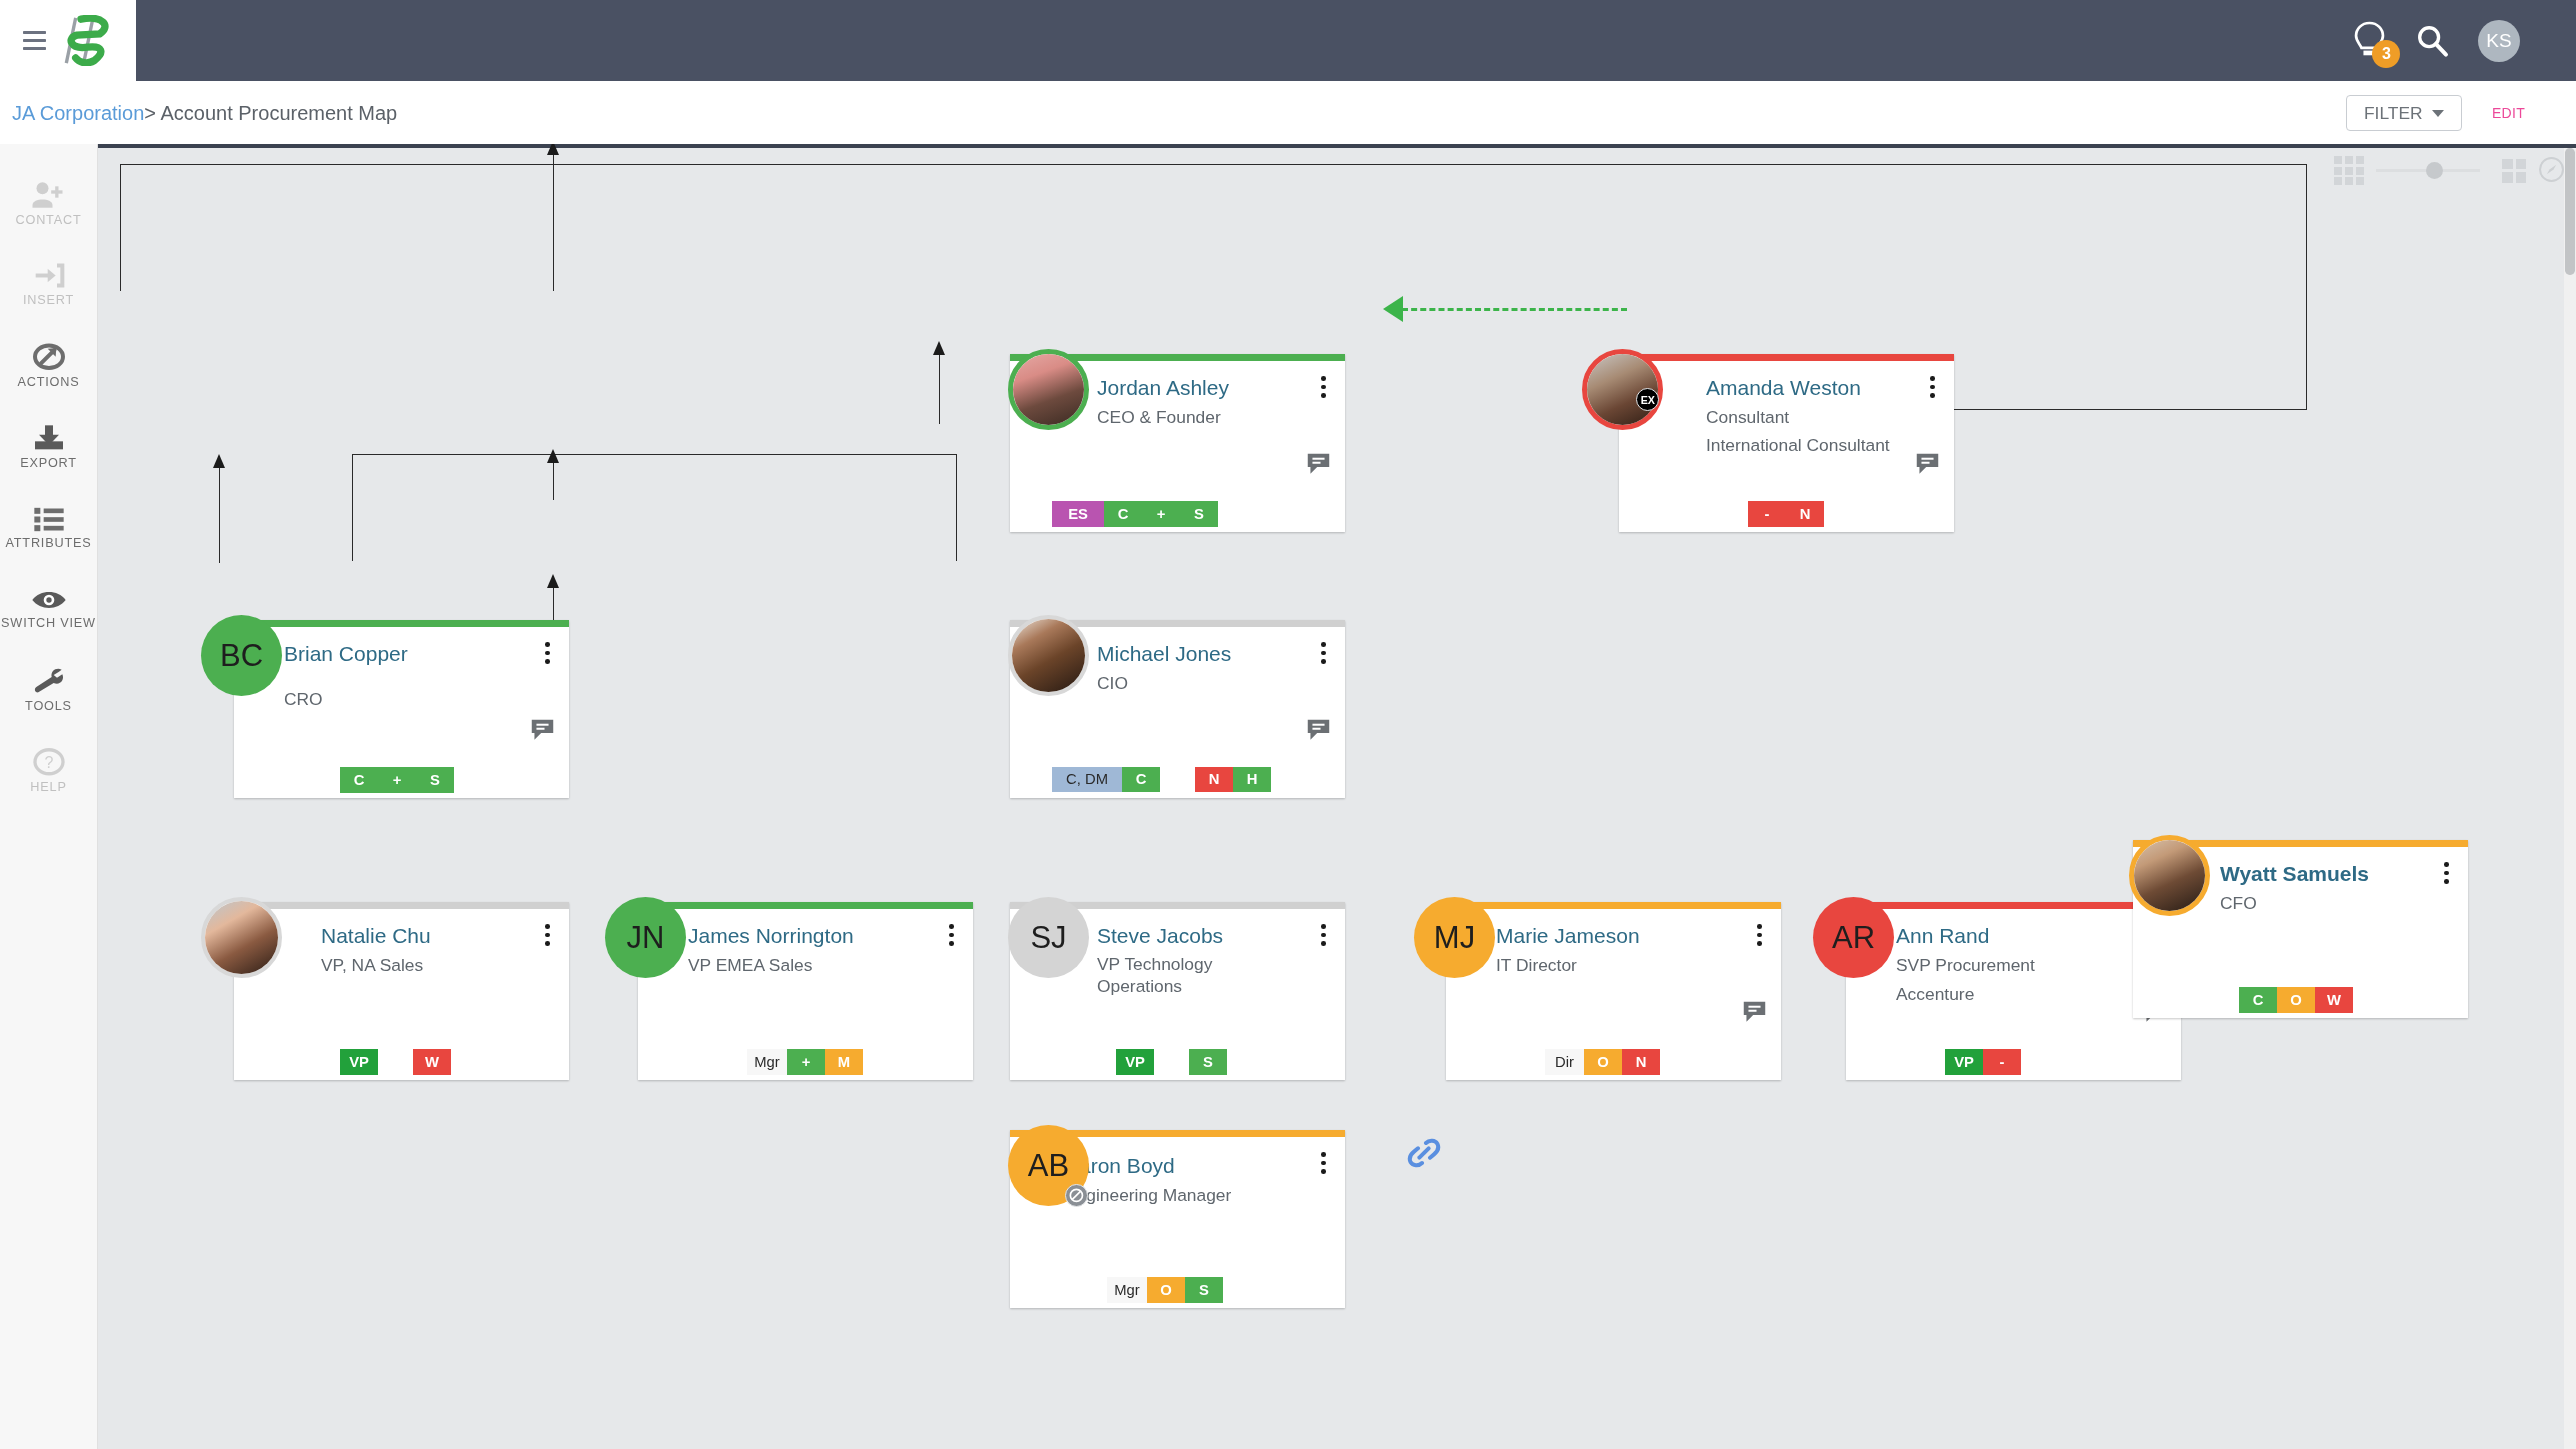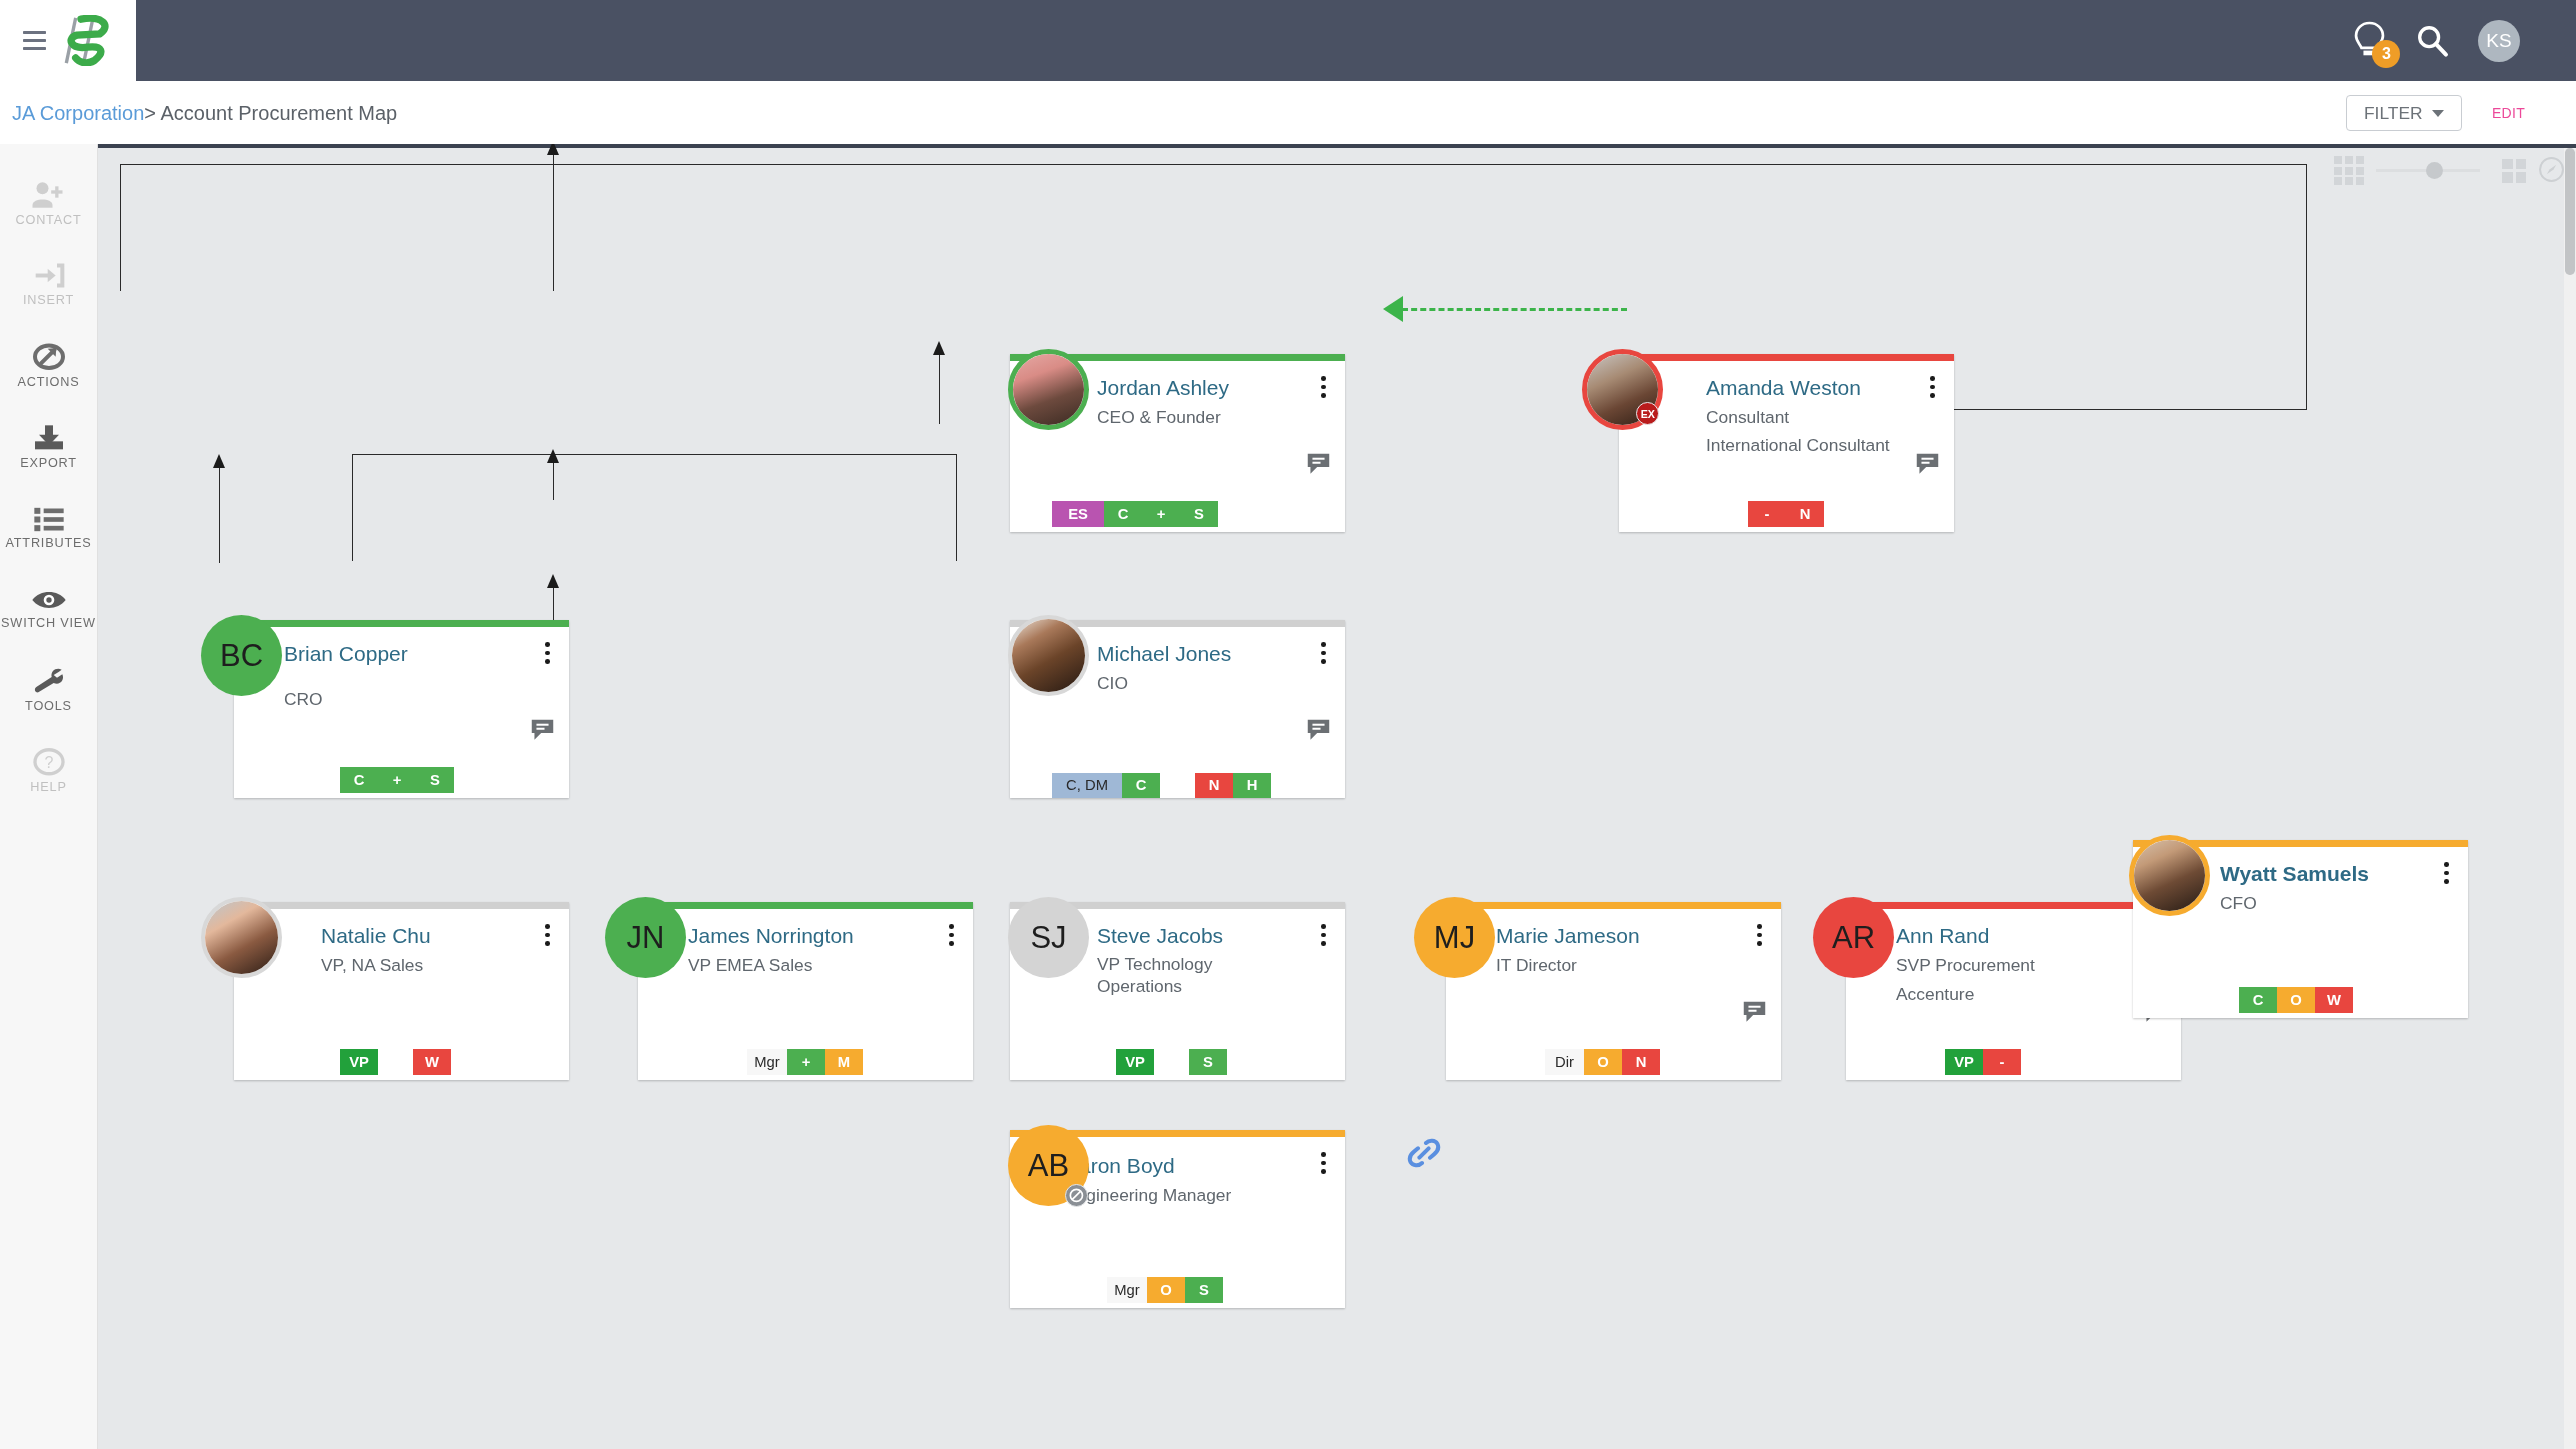--- a/index.html
+++ b/index.html
@@ -120,22 +120,22 @@
   .tag.light { background: #f7f7f7; color: #2a2a2a; font-weight: 400; }
 
   .avatar {
     position: absolute; border-radius: 50%; overflow: visible; z-index: 5;
   }
   .avatar .ring {
     width: 100%; height: 100%; border-radius: 50%; display:flex; align-items:center;
     justify-content:center; font-size: 31px; color:#1e1e1e; overflow:hidden; position:relative;
   }
   .av-badge {
-    position:absolute; right: -1.3px; bottom: 0; width: 23px; height: 23px; border-radius:50%;
-    background:#b91c1c; color:#fff; font-size:10.7px; display:flex; align-items:center;
+    position:absolute; right: -1.3px; bottom: 14px; width: 23px; height: 23px; border-radius:50%;
+    background:#000000; color:#fff; font-size:10.7px; display:flex; align-items:center;
     justify-content:center; font-weight:700; border: 1.3px solid #e6e8ea; z-index: 6;
   }
 
   
   .conn { position: absolute; background: #2a2a2a; }
   .conn.h { height: 1.3px; }
   .conn.v { width: 1.3px; }
   .arrowhead {
     position: absolute; width: 0; height: 0;
     border-left: 6.7px solid transparent; border-right: 6.7px solid transparent;
@@ -442,21 +442,21 @@
         <i></i>
         <i></i>
     </div>
     <div class="chat-icon" style="right:13.4px; top:97px;">
       <svg width="27" height="25.5" viewBox="0 0 40 38">
         <path d="M4 4 L36 4 L36 24 L18 24 L8 34 L8 24 L4 24 Z" fill="#6b6f73"></path>
         <rect x="11" y="10" width="18" height="3" fill="#ffffff"></rect>
         <rect x="11" y="16" width="12" height="3" fill="#ffffff"></rect>
       </svg>
     </div>
-    <div class="tagrow" style="left:42px; bottom:0;">
+    <div class="tagrow" style="left:42px; bottom:6px;">
       <div class="tag" style="background:#9fb8d6; color:#2a2a2a; font-weight:400; min-width:70px;">C, DM</div>
       <div class="tag" style="background:#4caf50;">C</div>
       <div class="tag" style="background:transparent; min-width:35px;"></div>
       <div class="tag" style="background:#e8463f;">N</div>
       <div class="tag" style="background:#4caf50;">H</div>
     </div>
   </div>
   <div class="avatar" style="left:910px; top:471px; width:81px; height:81px; border:4px solid #d8d8d8; border-radius:50%; background:#fff;">
     <div class="ring" style="background:linear-gradient(150deg,#efe7de 0%,#a9795a 28%,#6b4429 55%,#241812 100%);"></div>
   </div>

